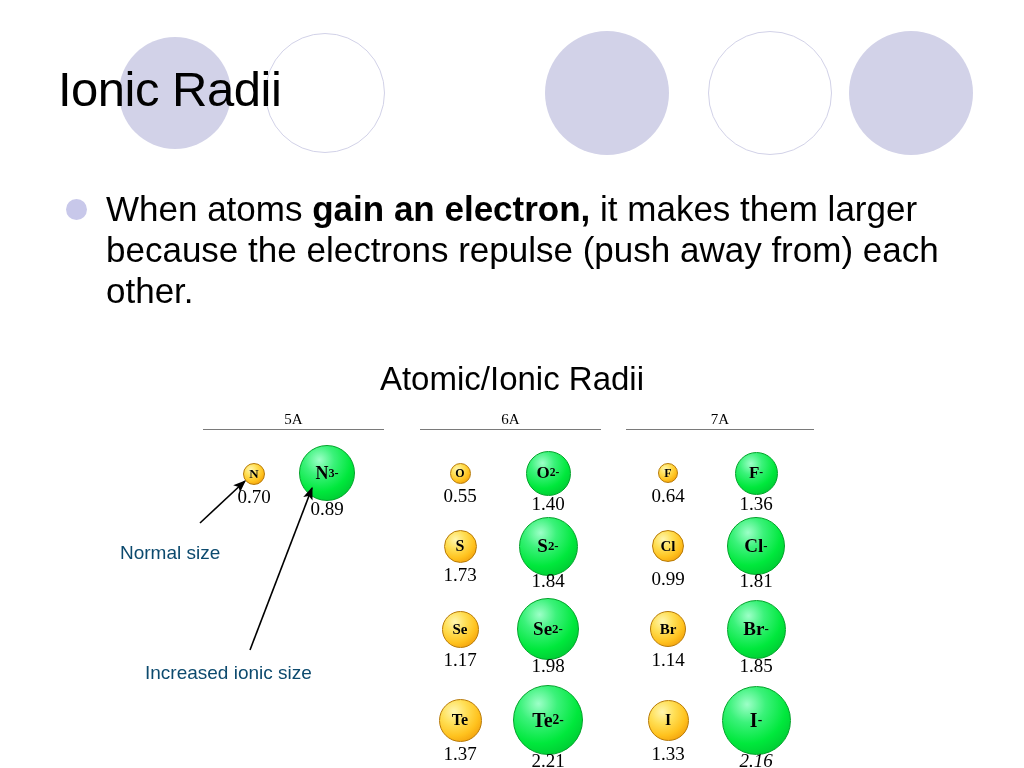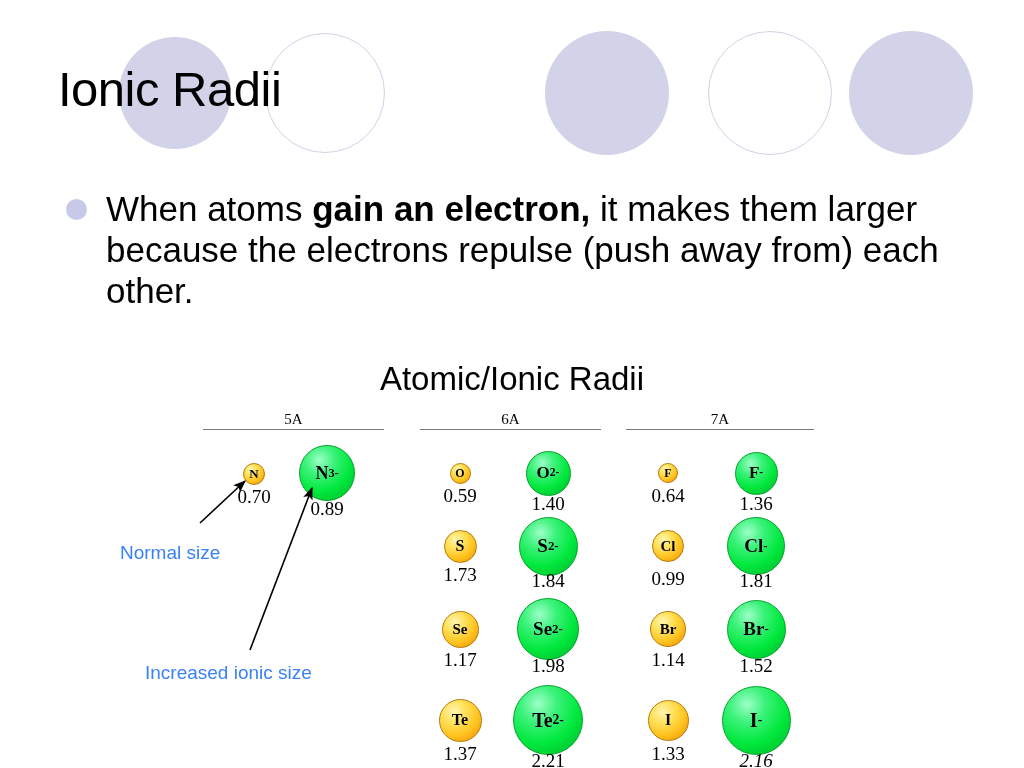--- a/index.html
+++ b/index.html
@@ -136,21 +136,21 @@
     color: #000000;
     text-align: center;
     white-space: nowrap;
   }
 
   
   .anno {
     position: absolute;
     font-family: "Liberation Sans", sans-serif;
     font-size: 19px;
-    color: #3b82f6;
+    color: #0c4a6e;
     white-space: nowrap;
   }
   #arrows {
     position: absolute;
     left: 0; top: 0;
     width: 1024px;
     height: 416px;
     pointer-events: none;
   }
 </style>
@@ -193,21 +193,21 @@
           <sup>3-</sup>
         </div>
         <div class="val" style="left: 282px; width: 90px; top: 138px;">0.89</div>
         <div class="grp" style="left: 420px; width: 181px; top: 51px;">
           <span class="grp-label">6A</span>
           <span class="grp-rule"></span>
         </div>
         <div class="sphere atom" style="left: 449.5px; top: 102.5px; width: 21px; height: 21px; font-size: 12px;">
           <span>O</span>
         </div>
-        <div class="val" style="left: 415px; width: 90px; top: 125px;">0.59</div>
+        <div class="val" style="left: 415px; width: 90px; top: 125px;">0.55</div>
         <div class="sphere ion" style="left: 525.5px; top: 90.5px; width: 45px; height: 45px; font-size: 17px;">
           <span>O</span>
           <sup>2-</sup>
         </div>
         <div class="val" style="left: 503px; width: 90px; top: 133px;">1.40</div>
         <div class="sphere atom" style="left: 443.5px; top: 169.5px; width: 33px; height: 33px; font-size: 16px;">
           <span>S</span>
         </div>
         <div class="val" style="left: 415px; width: 90px; top: 204px;">1.73</div>
         <div class="sphere ion" style="left: 518.5px; top: 156.5px; width: 59px; height: 59px; font-size: 19px;">
@@ -256,21 +256,21 @@
         </div>
         <div class="val" style="left: 711px; width: 90px; top: 210px;">1.81</div>
         <div class="sphere atom" style="left: 650px; top: 251px; width: 36px; height: 36px; font-size: 15px;">
           <span>Br</span>
         </div>
         <div class="val" style="left: 623px; width: 90px; top: 289px;">1.14</div>
         <div class="sphere ion" style="left: 726.5px; top: 239.5px; width: 59px; height: 59px; font-size: 19px;">
           <span>Br</span>
           <sup>-</sup>
         </div>
-        <div class="val" style="left: 711px; width: 90px; top: 295px;">1.52</div>
+        <div class="val" style="left: 711px; width: 90px; top: 295px;">1.85</div>
         <div class="sphere atom" style="left: 647.5px; top: 339.5px; width: 41px; height: 41px; font-size: 16px;">
           <span>I</span>
         </div>
         <div class="val" style="left: 623px; width: 90px; top: 383px;">1.33</div>
         <div class="sphere ion" style="left: 721.5px; top: 325.5px; width: 69px; height: 69px; font-size: 20px;">
           <span>I</span>
           <sup>-</sup>
         </div>
         <div class="val" style="left: 711px; width: 90px; top: 390px; font-style: italic;">2.16</div>
       </div>

